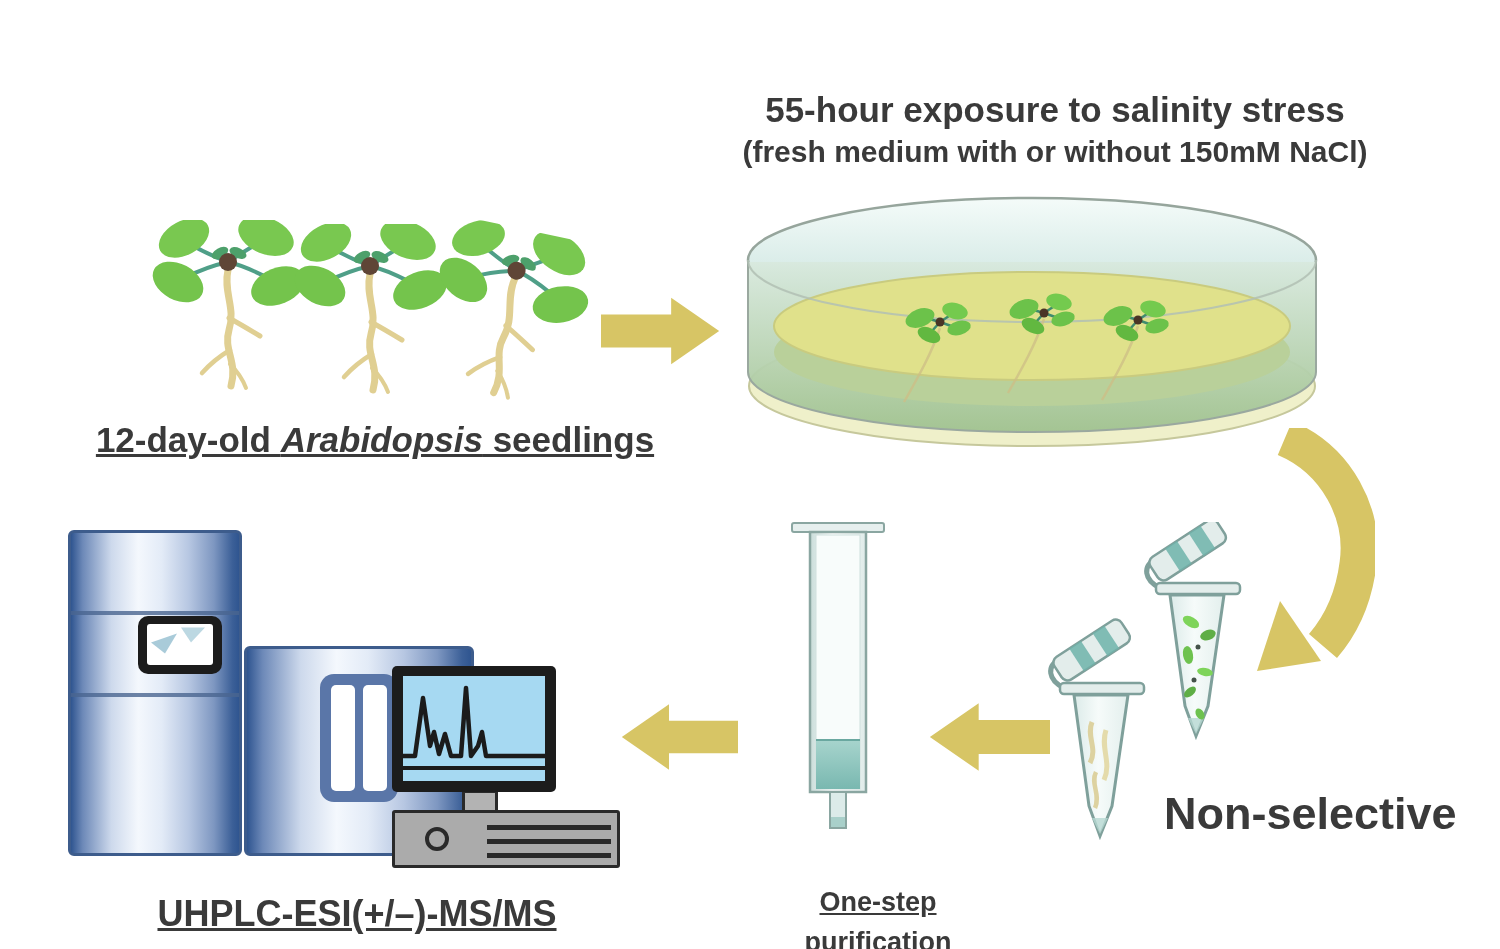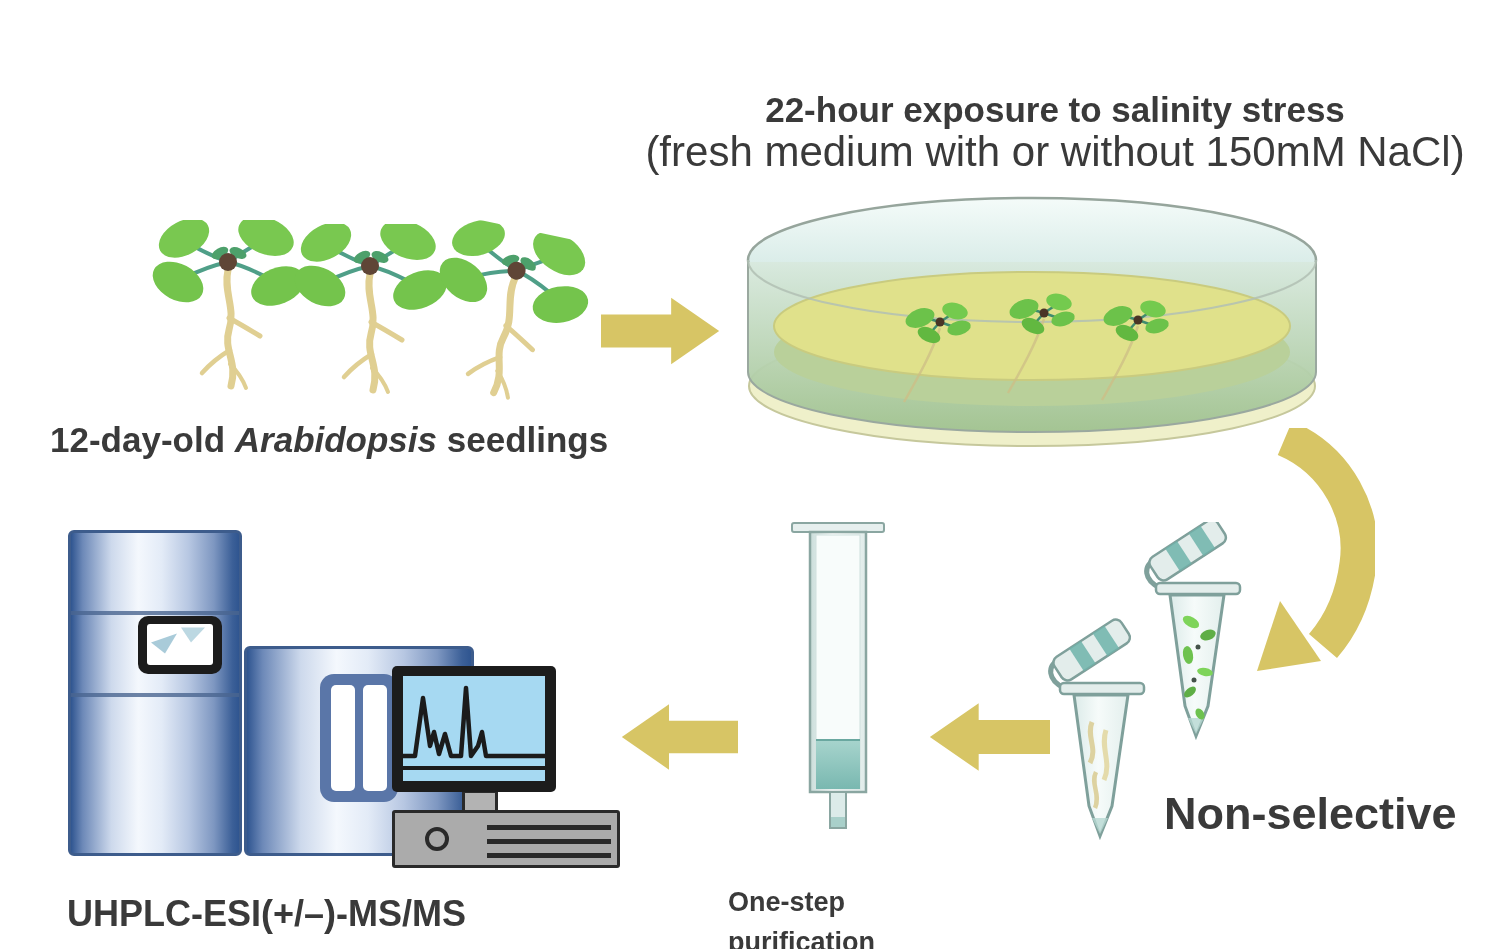--- a/index.html
+++ b/index.html
@@ -3,25 +3,25 @@
 <meta charset="utf-8">
 <style>
   html,body{margin:0;padding:0;background:#ffffff;}
   body{
     width:1500px;height:949px;position:relative;overflow:hidden;
     font-family:"Liberation Sans","DejaVu Sans",sans-serif;
     color:var(--color-text,#3a3a3a);
   }
   .fig{position:absolute;inset:0;}
   .label{position:absolute;font-weight:bold;color:var(--color-text,#3a3a3a);}
-  .center{}
+  .center{text-align:center;text-decoration:underline;}
   .italic{font-style:italic;}
   .title-wrap{position:absolute;left:620px;top:88px;width:870px;text-align:center;}
   .title-l1{font-size:35px;font-weight:bold;line-height:44px;}
-  .title-l2{font-size:42px;font-weight:normal;line-height:40px;}
+  .title-l2{font-size:30px;font-weight:bold;line-height:40px;}
   .seed-label{left:50px;top:420px;width:650px;font-size:35px;}
   .instr-label{left:67px;top:876px;width:580px;font-size:36px;margin-top:17px;}
   .purif-label{left:728px;top:858px;width:300px;font-size:27px;line-height:40px;margin-top:24px;}
   .extr-label{left:1164px;top:792px;width:320px;font-size:45px;line-height:44px;text-align:left;}
   svg{position:absolute;display:block;}
   .defs-holder{position:absolute;width:0;height:0;overflow:hidden;}
 
   
   .instrument{position:absolute;left:66px;top:526px;width:560px;height:346px;}
   .cyl{
@@ -73,21 +73,21 @@
         <ellipse cx="-20" cy="-4" rx="15" ry="9" fill="#6cc24a" transform="rotate(-20 -20 -4)"></ellipse>
         <ellipse cx="15" cy="-11" rx="13" ry="8" fill="#74ca4e" transform="rotate(15 15 -11)"></ellipse>
         <ellipse cx="-11" cy="13" rx="12" ry="7" fill="#62b840" transform="rotate(25 -11 13)"></ellipse>
         <ellipse cx="19" cy="6" rx="12" ry="7" fill="#6cc24a" transform="rotate(-15 19 6)"></ellipse>
         <circle cx="0" cy="0" r="4.5" fill="#4a3526"></circle>
       </g>
     </defs>
   </svg>
 
   <div class="title-wrap">
-    <div class="title-l1">22-hour exposure to salinity stress</div>
+    <div class="title-l1">55-hour exposure to salinity stress</div>
     <div class="title-l2">(fresh medium with or without 150mM NaCl)</div>
   </div>
 
   <svg viewBox="0 0 160 185" style="left:150px;top:220px;width:160px;height:185px">
       <use href="#seedling-big"></use>
     </svg>
   <svg viewBox="0 0 160 185" style="left:292px;top:224px;width:160px;height:185px">
       <use href="#seedling-big"></use>
     </svg>
   <svg viewBox="0 0 160 185" style="left:428px;top:228px;width:160px;height:185px;transform:rotate(12deg)">

